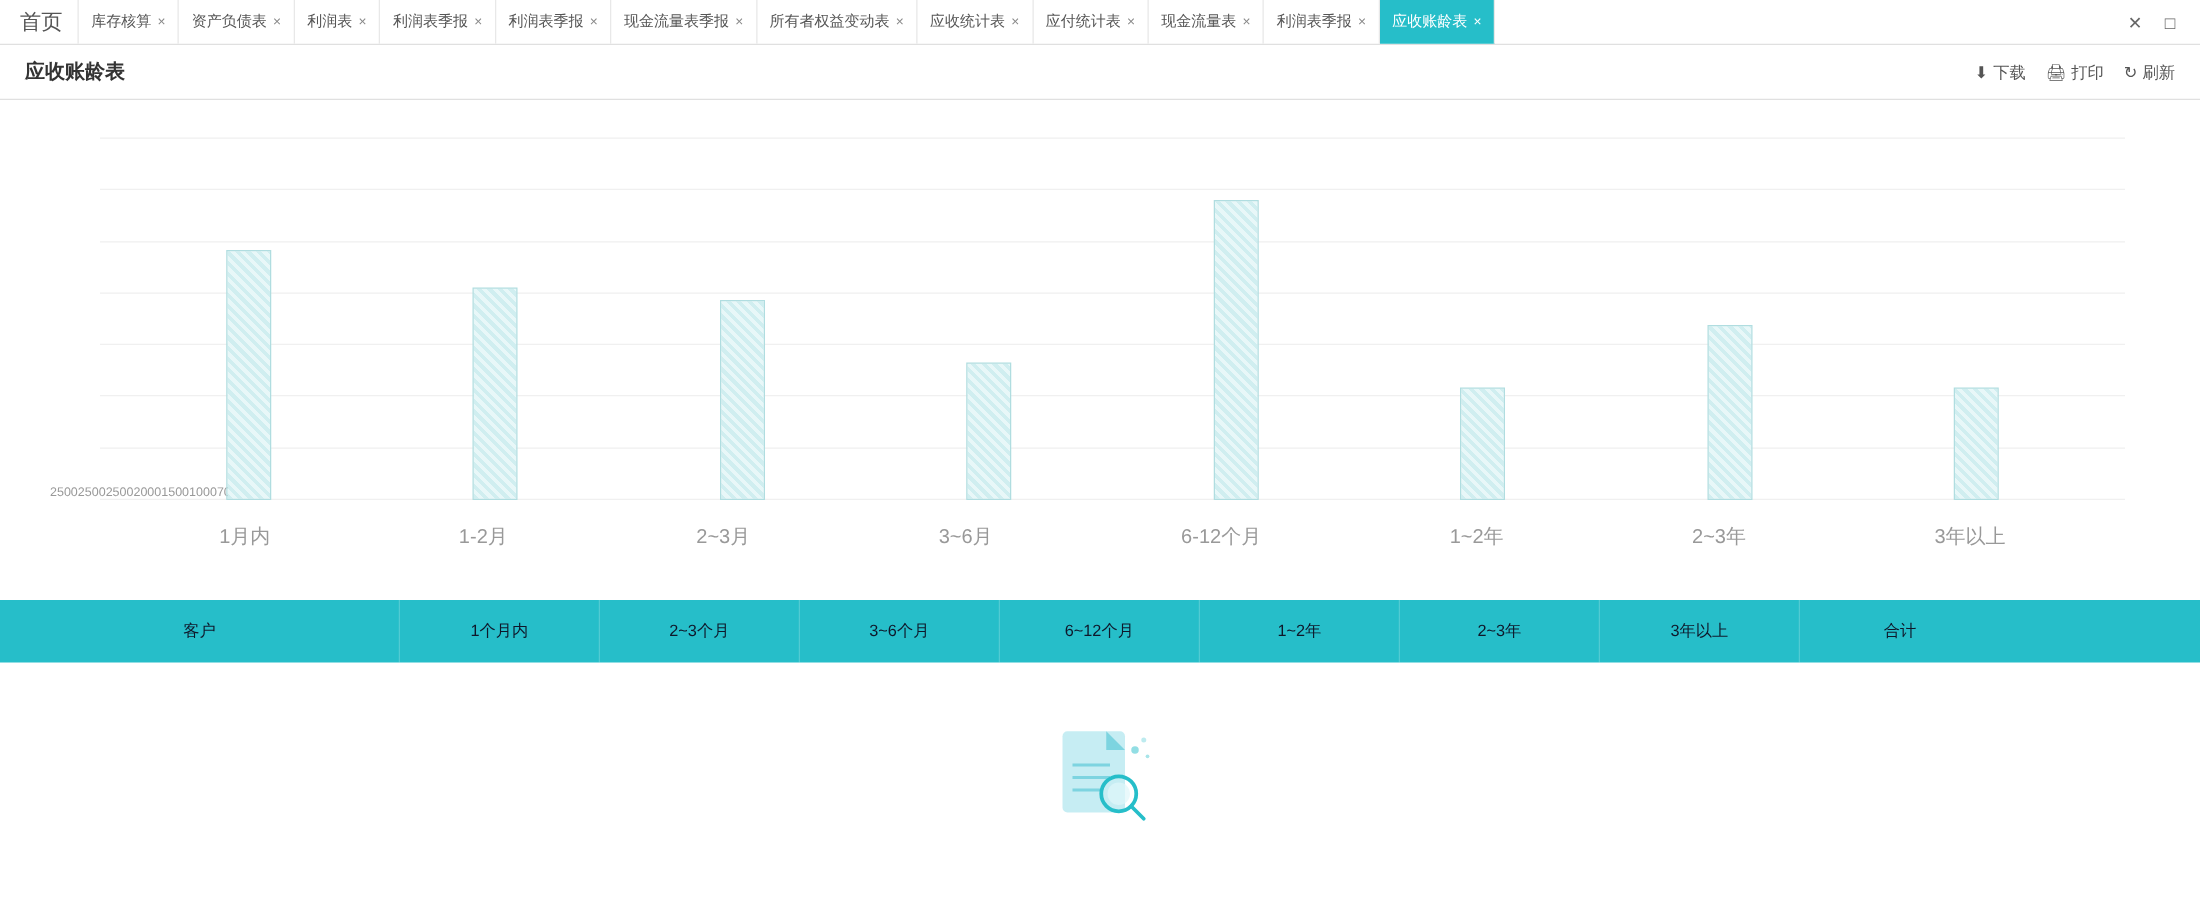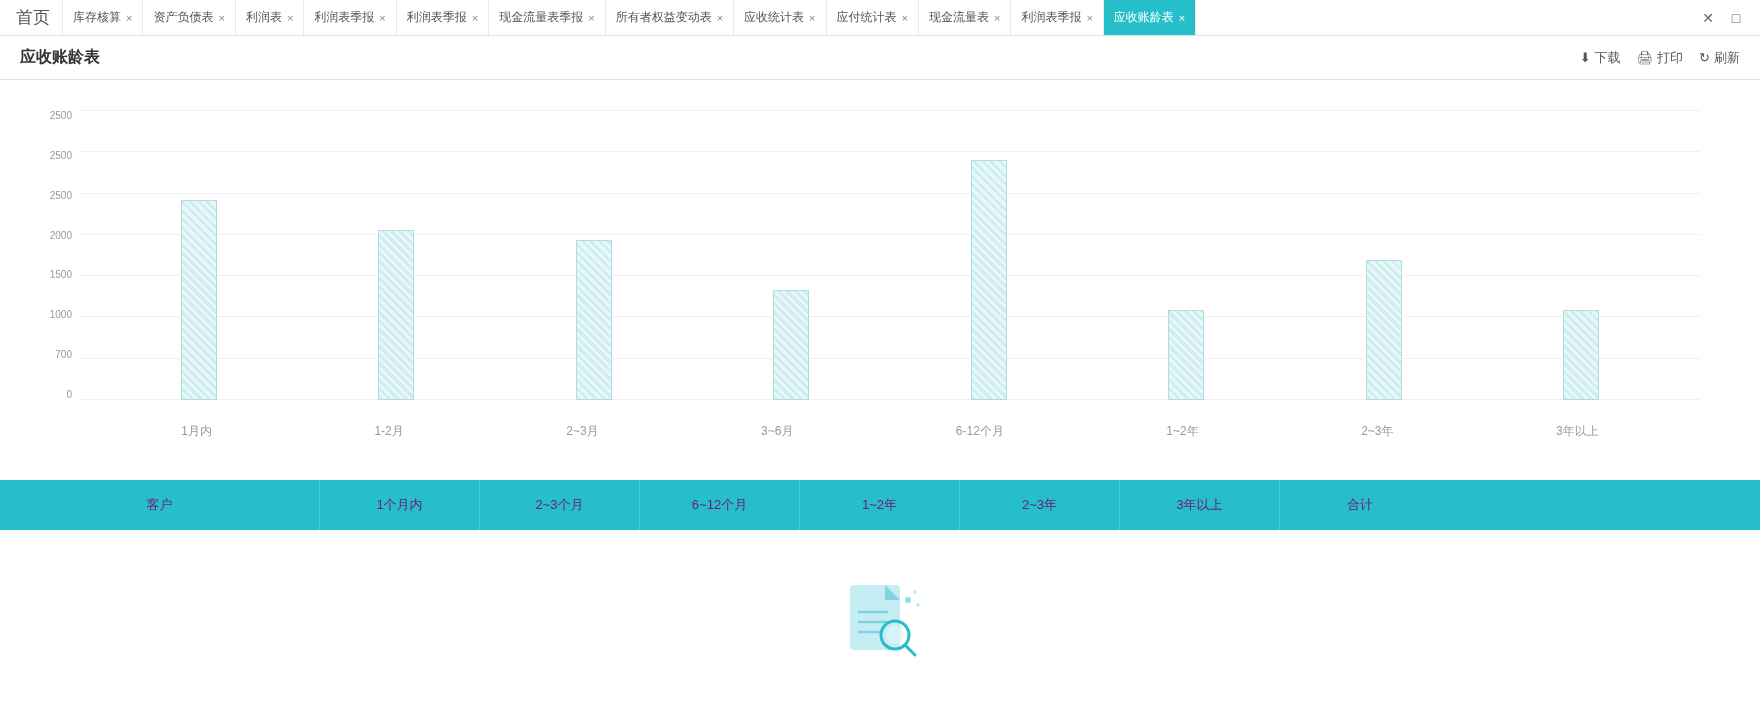--- a/index.html
+++ b/index.html
@@ -116,21 +116,21 @@
     .bar-chart-container {
       width: 100%;
       height: 340px;
       position: relative;
       display: flex;
     }
     .y-axis {
       width: 40px;
       height: 290px;
       display: flex;
-      flex-direction: column;
+      flex-direction: row;
       justify-content: space-between;
       align-items: flex-end;
       padding-right: 8px;
       margin-top: 10px;
       text-align: center;
     }
     .y-label {
       font-size: 10px;
       color: #999;
     }
@@ -184,37 +184,37 @@
     .x-labels {
       position: absolute;
       bottom: 0;
       left: 0;
       right: 0;
       display: flex;
       justify-content: space-around;
       padding: 0 20px;
     }
     .x-label {
-      font-size: 12px;
+      font-size: 16px;
       color: #999;
       text-align: center;
     }
 
     
     .table-header {
       background: #26bec9;
       display: grid;
       grid-template-columns: 2fr 1fr 1fr 1fr 1fr 1fr 1fr 1fr 1fr 1fr;
       height: 50px;
     }
     .th-cell {
       display: flex;
       align-items: center;
       justify-content: center;
-      color: #701a75;
+      color: #0f172a;
       font-size: 13px;
       font-weight: normal;
       border-right: 1px solid rgba(255,255,255,0.2);
     }
     .th-cell:last-child { border-right: none; }
 
     
     .empty-state {
       display: flex;
       flex-direction: column;
@@ -364,20 +364,21 @@
             <div class="x-label">3年以上</div>
           </div>
       </div>
     </div>
   </div>
 
   <div class="table-header" id="table-header">
       <div class="th-cell">客户</div>
       <div class="th-cell">1个月内</div>
       <div class="th-cell">2~3个月</div>
+      <div class="th-cell">3~6个月</div>
       <div class="th-cell">6~12个月</div>
       <div class="th-cell">1~2年</div>
       <div class="th-cell">2~3年</div>
       <div class="th-cell">3年以上</div>
       <div class="th-cell">合计</div>
     </div>
 
   <div class="empty-state">
     <div class="empty-icon">
       <svg viewBox="0 0 100 100" xmlns="http://www.w3.org/2000/svg">

